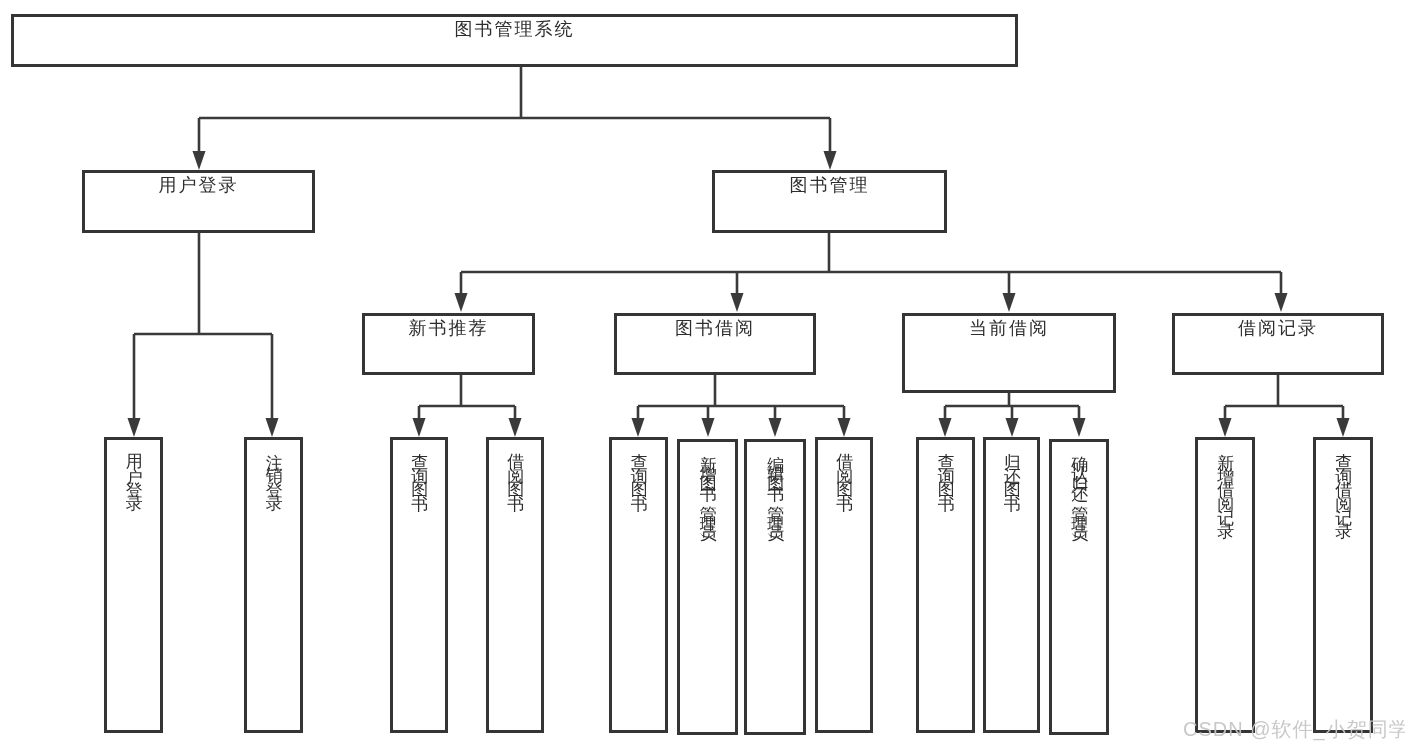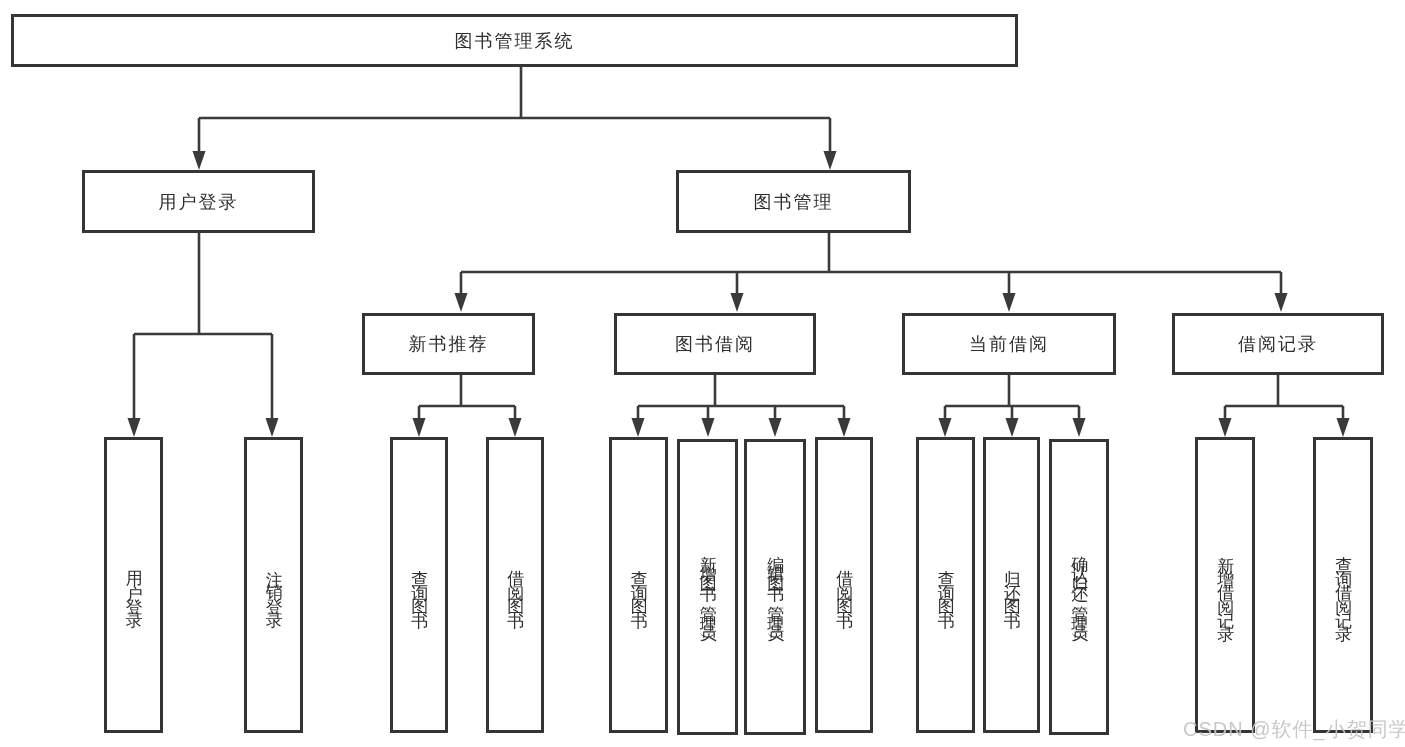--- a/index.html
+++ b/index.html
@@ -3,21 +3,21 @@
 <meta charset="utf-8">
 <style>
   html,body{margin:0;padding:0;background:#ffffff;}
   #canvas{
     position:relative;width:1405px;height:747px;background:#ffffff;
     font-family:"Liberation Sans","DejaVu Sans",sans-serif;color:#2d2d2d;overflow:hidden;
   }
   #connectors{position:absolute;left:0;top:0;z-index:0;}
   .node{
     position:absolute;box-sizing:border-box;border:3px solid #353535;background:#ffffff;
-    display:flex;align-items:center;justify-content:center;z-index:1;
+    display:flex;align-items:flex-start;justify-content:center;z-index:1;
   }
   .hbox span{font-size:18px;letter-spacing:2px;white-space:nowrap;}
   .vbox span{
     writing-mode:vertical-rl;text-orientation:mixed;
     font-size:17px;line-height:1.1;letter-spacing:14px;
   }
   .vbox.long span{letter-spacing:10px;}
   #watermark{
     position:absolute;left:1183px;top:716px;z-index:3;
     font-size:20px;color:rgba(197,197,197,0.95);white-space:nowrap;letter-spacing:1px;
@@ -61,31 +61,31 @@
       </g>
   </svg>
 
   <div class="node hbox" style="left:11px;top:14px;width:1007px;height:53px">
     <span>图书管理系统</span>
   </div>
 
   <div class="node hbox" style="left:82px;top:170px;width:233px;height:63px">
     <span>用户登录</span>
   </div>
-  <div class="node hbox" style="left:676px;top:170px;width:235px;height:63px">
+  <div class="node hbox" style="left:712px;top:170px;width:235px;height:63px">
     <span>图书管理</span>
   </div>
 
   <div class="node hbox" style="left:362px;top:313px;width:173px;height:62px">
     <span>新书推荐</span>
   </div>
   <div class="node hbox" style="left:614px;top:313px;width:202px;height:62px">
     <span>图书借阅</span>
   </div>
-  <div class="node hbox" style="left:902px;top:313px;width:214px;height:62px">
+  <div class="node hbox" style="left:902px;top:313px;width:214px;height:80px">
     <span>当前借阅</span>
   </div>
   <div class="node hbox" style="left:1172px;top:313px;width:212px;height:62px">
     <span>借阅记录</span>
   </div>
 
   <div class="node vbox" style="left:104px;top:437px;width:59px;height:296px">
     <span>用户登录</span>
   </div>
   <div class="node vbox" style="left:244px;top:437px;width:59px;height:296px">

